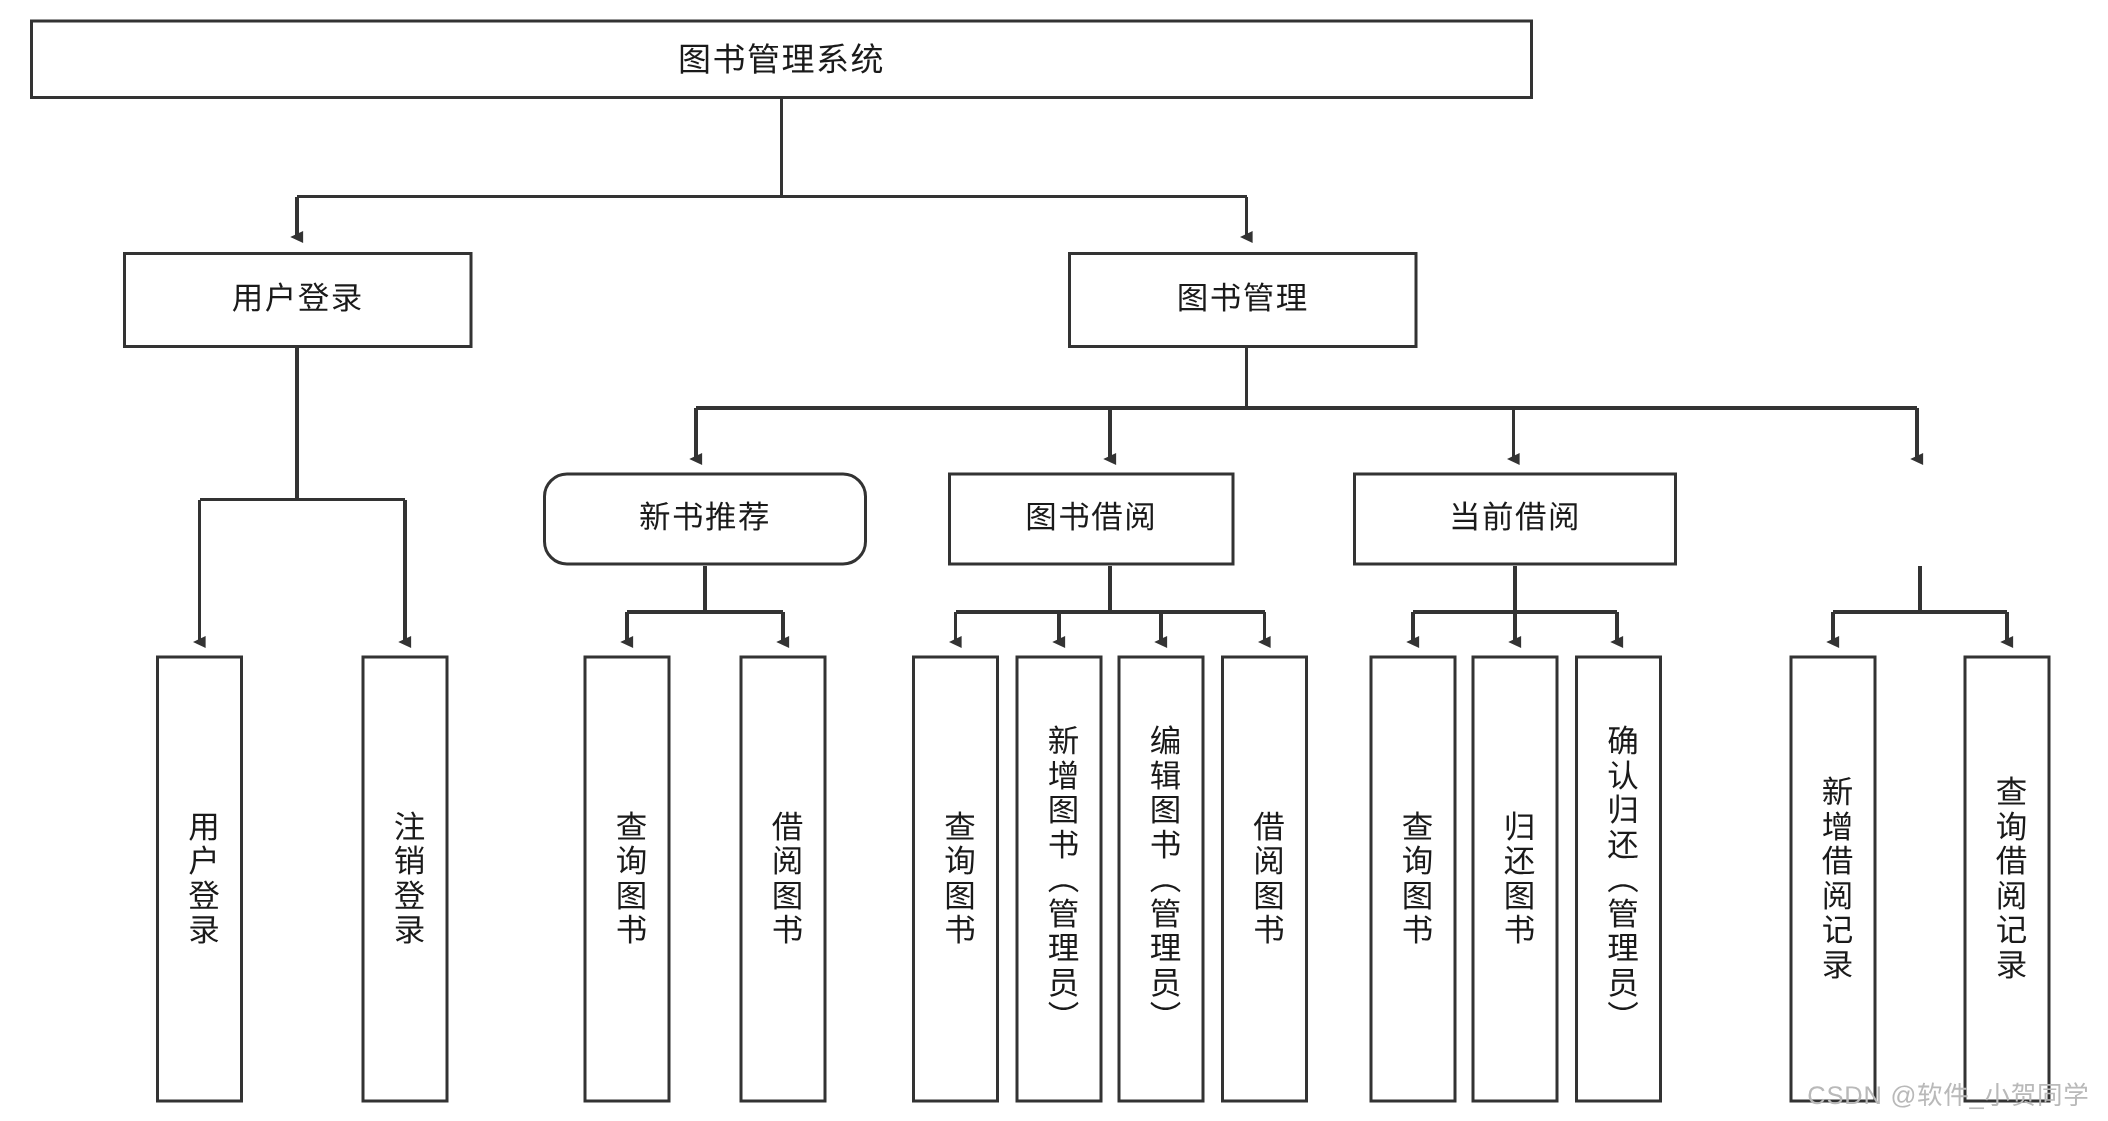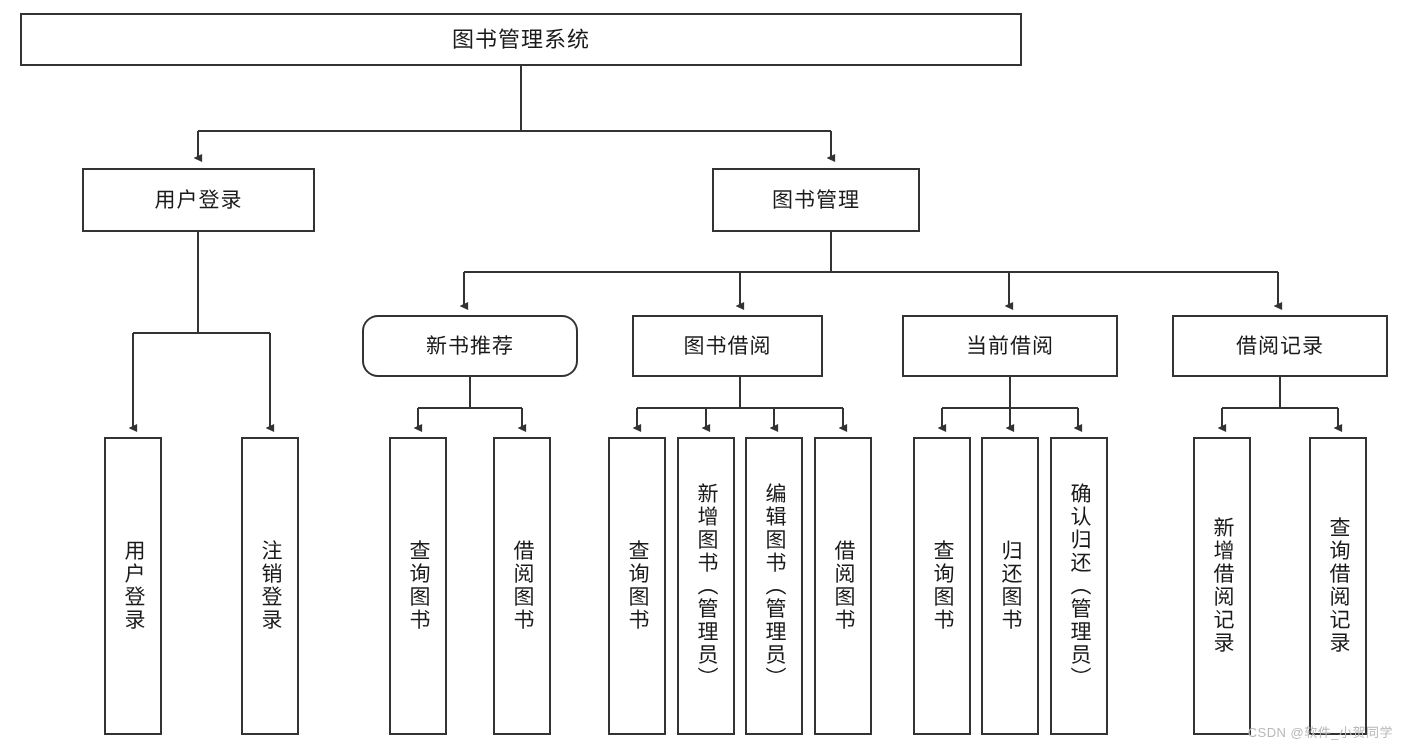--- a/index.html
+++ b/index.html
@@ -60,21 +60,21 @@
   .node-v .label {
     writing-mode: vertical-rl;
     text-orientation: upright;
     display: block;
     white-space: normal;
   }
   .watermark {
     position: absolute;
     right: 12px;
     bottom: 6px;
-    font-size: 13px;
+    font-size: 17px;
     color: #b9b9b9;
     letter-spacing: 0.5px;
     z-index: 5;
     user-select: none;
     white-space: nowrap;
   }
 </style>
 </head>
 <body>
 
@@ -131,39 +131,36 @@
   </svg>
 
   <div class="node node-h node-root" style="left:20px; top:13px; width:1002px; height:53px;">
     <span class="label">图书管理系统</span>
   </div>
 
   <div class="node node-h" style="left:82px; top:168px; width:233px; height:64px;">
     <span class="label">用户登录</span>
   </div>
 
-  <div class="node node-h" style="left:712px; top:168px; width:208px; height:64px;">
+  <div class="node node-h" style="left:712px; top:168px; width:233px; height:64px;">
     <span class="label">图书管理</span>
   </div>
 
   <div class="node node-h" style="left:362px; top:315px; width:216px; height:62px;border-radius:16px;">
     <span class="label">新书推荐</span>
   </div>
 
   <div class="node node-h" style="left:632px; top:315px; width:191px; height:62px;">
     <span class="label">图书借阅</span>
   </div>
 
   <div class="node node-h" style="left:902px; top:315px; width:216px; height:62px;">
     <span class="label">当前借阅</span>
   </div>
 
-  <div class="node node-h" style="left:1172px; top:315px; width:216px; height:62px;">
-    <span class="label">借阅记录</span>
-  </div>
 
   <div class="node node-v" style="left:104px; top:437px; width:58px; height:298px;">
     <span class="label">用户登录</span>
   </div>
 
   <div class="node node-v" style="left:241px; top:437px; width:58px; height:298px;">
     <span class="label">注销登录</span>
   </div>
 
   <div class="node node-v" style="left:389px; top:437px; width:58px; height:298px;">

